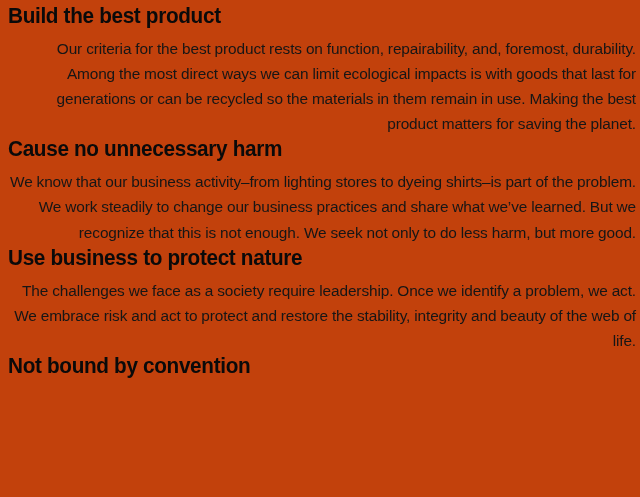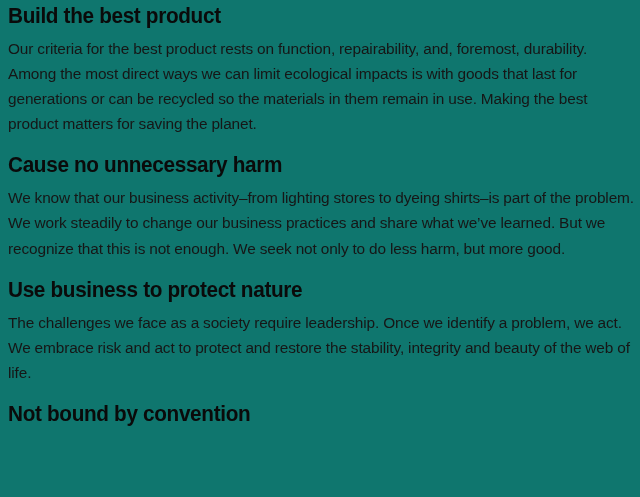--- a/index.html
+++ b/index.html
@@ -14,29 +14,28 @@
     font-family: "Liberation Sans", sans-serif;
     color: #111111;
     -webkit-font-smoothing: antialiased;
   }
 
   .page {
     width: 640px;
     height: 497px;
     box-sizing: border-box;
     padding: 3px 4px 0 8px;
-    background: #0f766e;
+    background: #c2410c;
   }
 
   .section {
     margin: 0;
   }
 
   .section + .section {
-    margin-top: 16px;
   }
 
   .section-heading {
     font-family: "Liberation Sans", sans-serif;
     font-size: 21.5px;
     font-weight: 700;
     line-height: 27px;
     letter-spacing: -0.35px;
     color: #0a0a0a;
     margin: 0 0 6px 0;
@@ -47,21 +46,21 @@
 
   .section-body {
     font-family: "Liberation Sans", sans-serif;
     font-size: 15.4px;
     font-weight: 400;
     line-height: 25.1px;
     letter-spacing: -0.12px;
     color: #161616;
     margin: 0;
     max-width: 629px;
-    text-align: left;
+    text-align: right;
     word-spacing: -0.15px;
   }
 </style>
 </head>
 <body>
 
 <div class="page">
 
   <section class="section">
     <h2 class="section-heading">Build the best product</h2>

